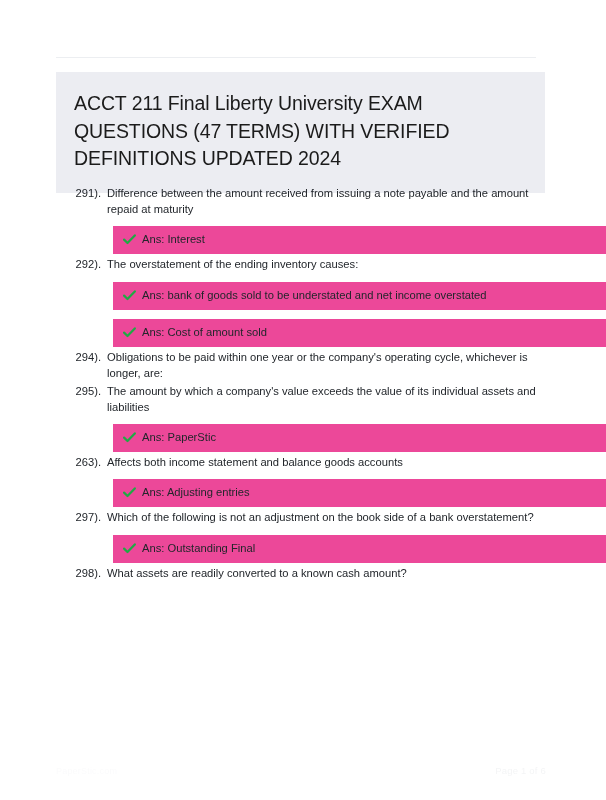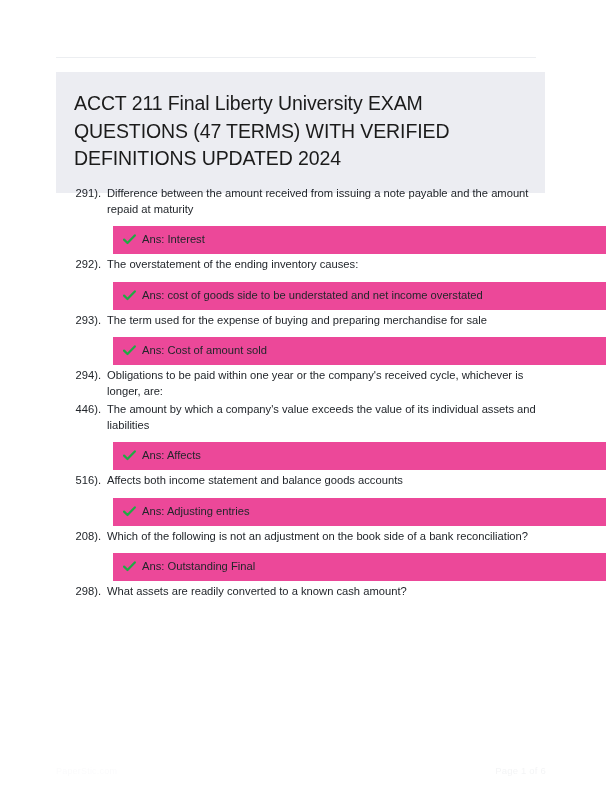--- a/index.html
+++ b/index.html
@@ -176,75 +176,71 @@
         <div class="q-row">
           <div class="q-num">292).</div>
           <div class="q-text">The overstatement of the ending inventory causes:</div>
         </div>
         <div class="ans-bar">
           <span class="check-icon">
             <svg width="13" height="11" viewBox="0 0 13 11" xmlns="http://www.w3.org/2000/svg">
               <path d="M1.1 5.6 L4.5 9.0 L11.8 1.4" fill="none" stroke="#1eaa44" stroke-width="2.2" stroke-linecap="round" stroke-linejoin="round"></path>
             </svg>
           </span>
-          <span class="ans-text">Ans: cost of goods side to be understated and net income overstated</span>
-        </div>
-      </div>
-      <div class="qa-item">
-        <div class="q-row">
-          <div class="q-num">293).</div>
-          <div class="q-text">The term used for the expense of buying and preparing merchandise for sale</div>
-        </div>
+          <span class="ans-text">Ans: bank of goods sold to be understated and net income overstated</span>
+        </div>
+      </div>
+      <div class="qa-item">
         <div class="ans-bar">
           <span class="check-icon">
             <svg width="13" height="11" viewBox="0 0 13 11" xmlns="http://www.w3.org/2000/svg">
               <path d="M1.1 5.6 L4.5 9.0 L11.8 1.4" fill="none" stroke="#1eaa44" stroke-width="2.2" stroke-linecap="round" stroke-linejoin="round"></path>
             </svg>
           </span>
           <span class="ans-text">Ans: Cost of amount sold</span>
         </div>
       </div>
       <div class="qa-item">
         <div class="q-row">
           <div class="q-num">294).</div>
-          <div class="q-text">Obligations to be paid within one year or the company's received cycle, whichever is longer, are:</div>
-        </div>
-      </div>
-      <div class="qa-item">
-        <div class="q-row">
-          <div class="q-num">446).</div>
+          <div class="q-text">Obligations to be paid within one year or the company's operating cycle, whichever is longer, are:</div>
+        </div>
+      </div>
+      <div class="qa-item">
+        <div class="q-row">
+          <div class="q-num">295).</div>
           <div class="q-text">The amount by which a company's value exceeds the value of its individual assets and liabilities</div>
         </div>
         <div class="ans-bar">
           <span class="check-icon">
             <svg width="13" height="11" viewBox="0 0 13 11" xmlns="http://www.w3.org/2000/svg">
               <path d="M1.1 5.6 L4.5 9.0 L11.8 1.4" fill="none" stroke="#1eaa44" stroke-width="2.2" stroke-linecap="round" stroke-linejoin="round"></path>
             </svg>
           </span>
-          <span class="ans-text">Ans: Affects</span>
-        </div>
-      </div>
-      <div class="qa-item">
-        <div class="q-row">
-          <div class="q-num">516).</div>
+          <span class="ans-text">Ans: PaperStic</span>
+        </div>
+      </div>
+      <div class="qa-item">
+        <div class="q-row">
+          <div class="q-num">263).</div>
           <div class="q-text">Affects both income statement and balance goods accounts</div>
         </div>
         <div class="ans-bar">
           <span class="check-icon">
             <svg width="13" height="11" viewBox="0 0 13 11" xmlns="http://www.w3.org/2000/svg">
               <path d="M1.1 5.6 L4.5 9.0 L11.8 1.4" fill="none" stroke="#1eaa44" stroke-width="2.2" stroke-linecap="round" stroke-linejoin="round"></path>
             </svg>
           </span>
           <span class="ans-text">Ans: Adjusting entries</span>
         </div>
       </div>
       <div class="qa-item">
         <div class="q-row">
-          <div class="q-num">208).</div>
-          <div class="q-text">Which of the following is not an adjustment on the book side of a bank reconciliation?</div>
+          <div class="q-num">297).</div>
+          <div class="q-text">Which of the following is not an adjustment on the book side of a bank overstatement?</div>
         </div>
         <div class="ans-bar">
           <span class="check-icon">
             <svg width="13" height="11" viewBox="0 0 13 11" xmlns="http://www.w3.org/2000/svg">
               <path d="M1.1 5.6 L4.5 9.0 L11.8 1.4" fill="none" stroke="#1eaa44" stroke-width="2.2" stroke-linecap="round" stroke-linejoin="round"></path>
             </svg>
           </span>
           <span class="ans-text">Ans: Outstanding Final</span>
         </div>
       </div>

